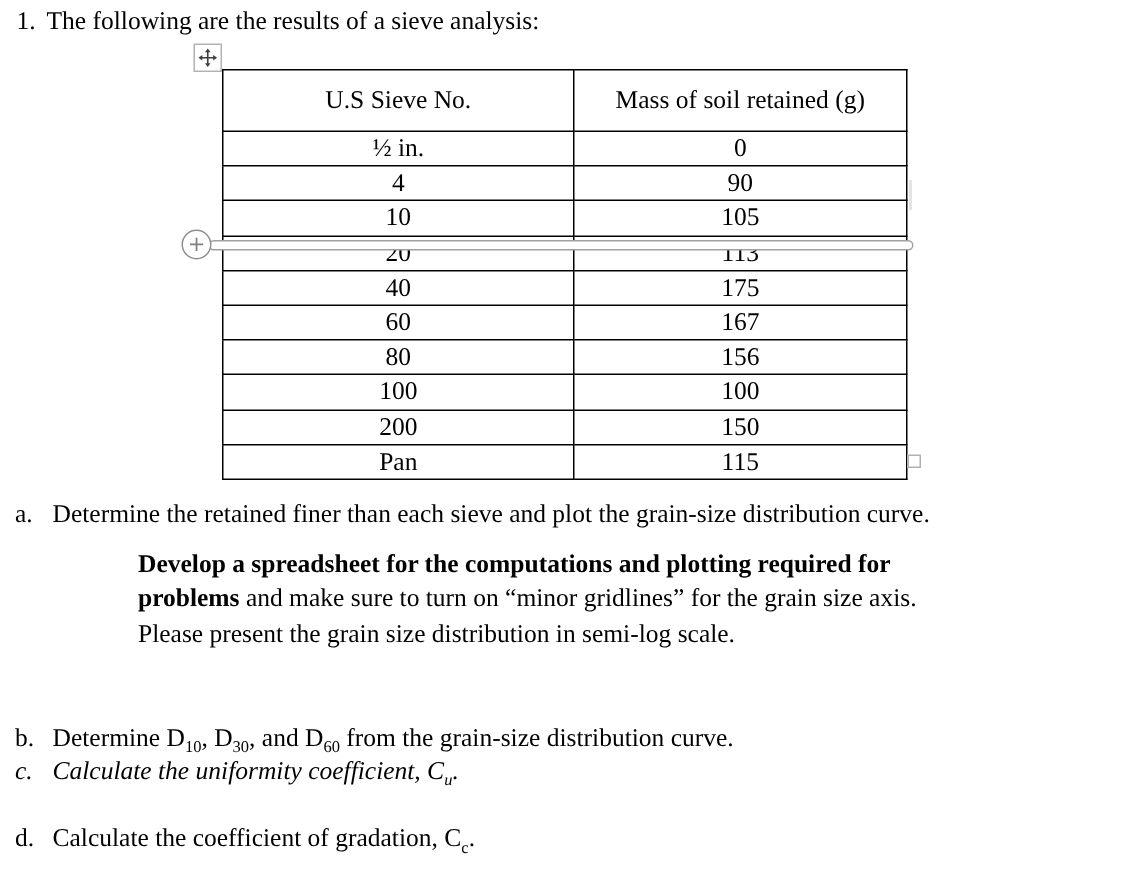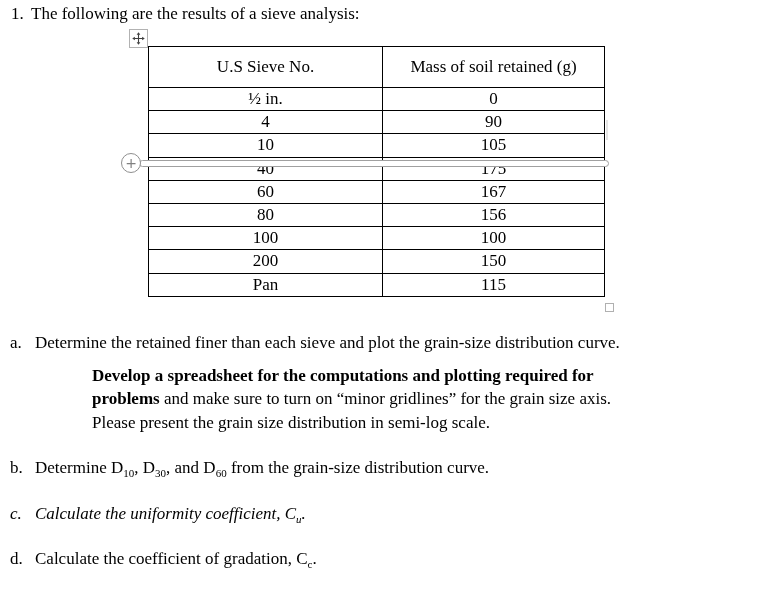--- a/index.html
+++ b/index.html
@@ -69,21 +69,21 @@
     z-index: 6;
   }
 
   
   .q {
     position: absolute; left: 10px;
     font-size: 17px; line-height: 23px; white-space: nowrap;
   }
   .q .q-letter { display: inline-block; width: 25px; }
   .q-a { top: 331px; }
-  .q-b { top: 456px; }
+  .q-b { top: 480px; }
   .q-c { top: 502px; font-style: italic; }
   .q-d { top: 547px; }
   sub { font-size: 11px; line-height: 0; }
 
   
   .note {
     position: absolute; left: 48px; top: 364px;
     font-size: 17px; line-height: 23.3px;
   }
   .note .line { white-space: nowrap; margin-left: 44px; }
@@ -130,20 +130,24 @@
       </tr>
       <tr>
         <td>4</td>
         <td>90</td>
       </tr>
       <tr>
         <td>10</td>
         <td>105</td>
       </tr>
       <tr>
+        <td>20</td>
+        <td>113</td>
+      </tr>
+      <tr>
         <td>40</td>
         <td>175</td>
       </tr>
       <tr>
         <td>60</td>
         <td>167</td>
       </tr>
       <tr>
         <td>80</td>
         <td>156</td>

